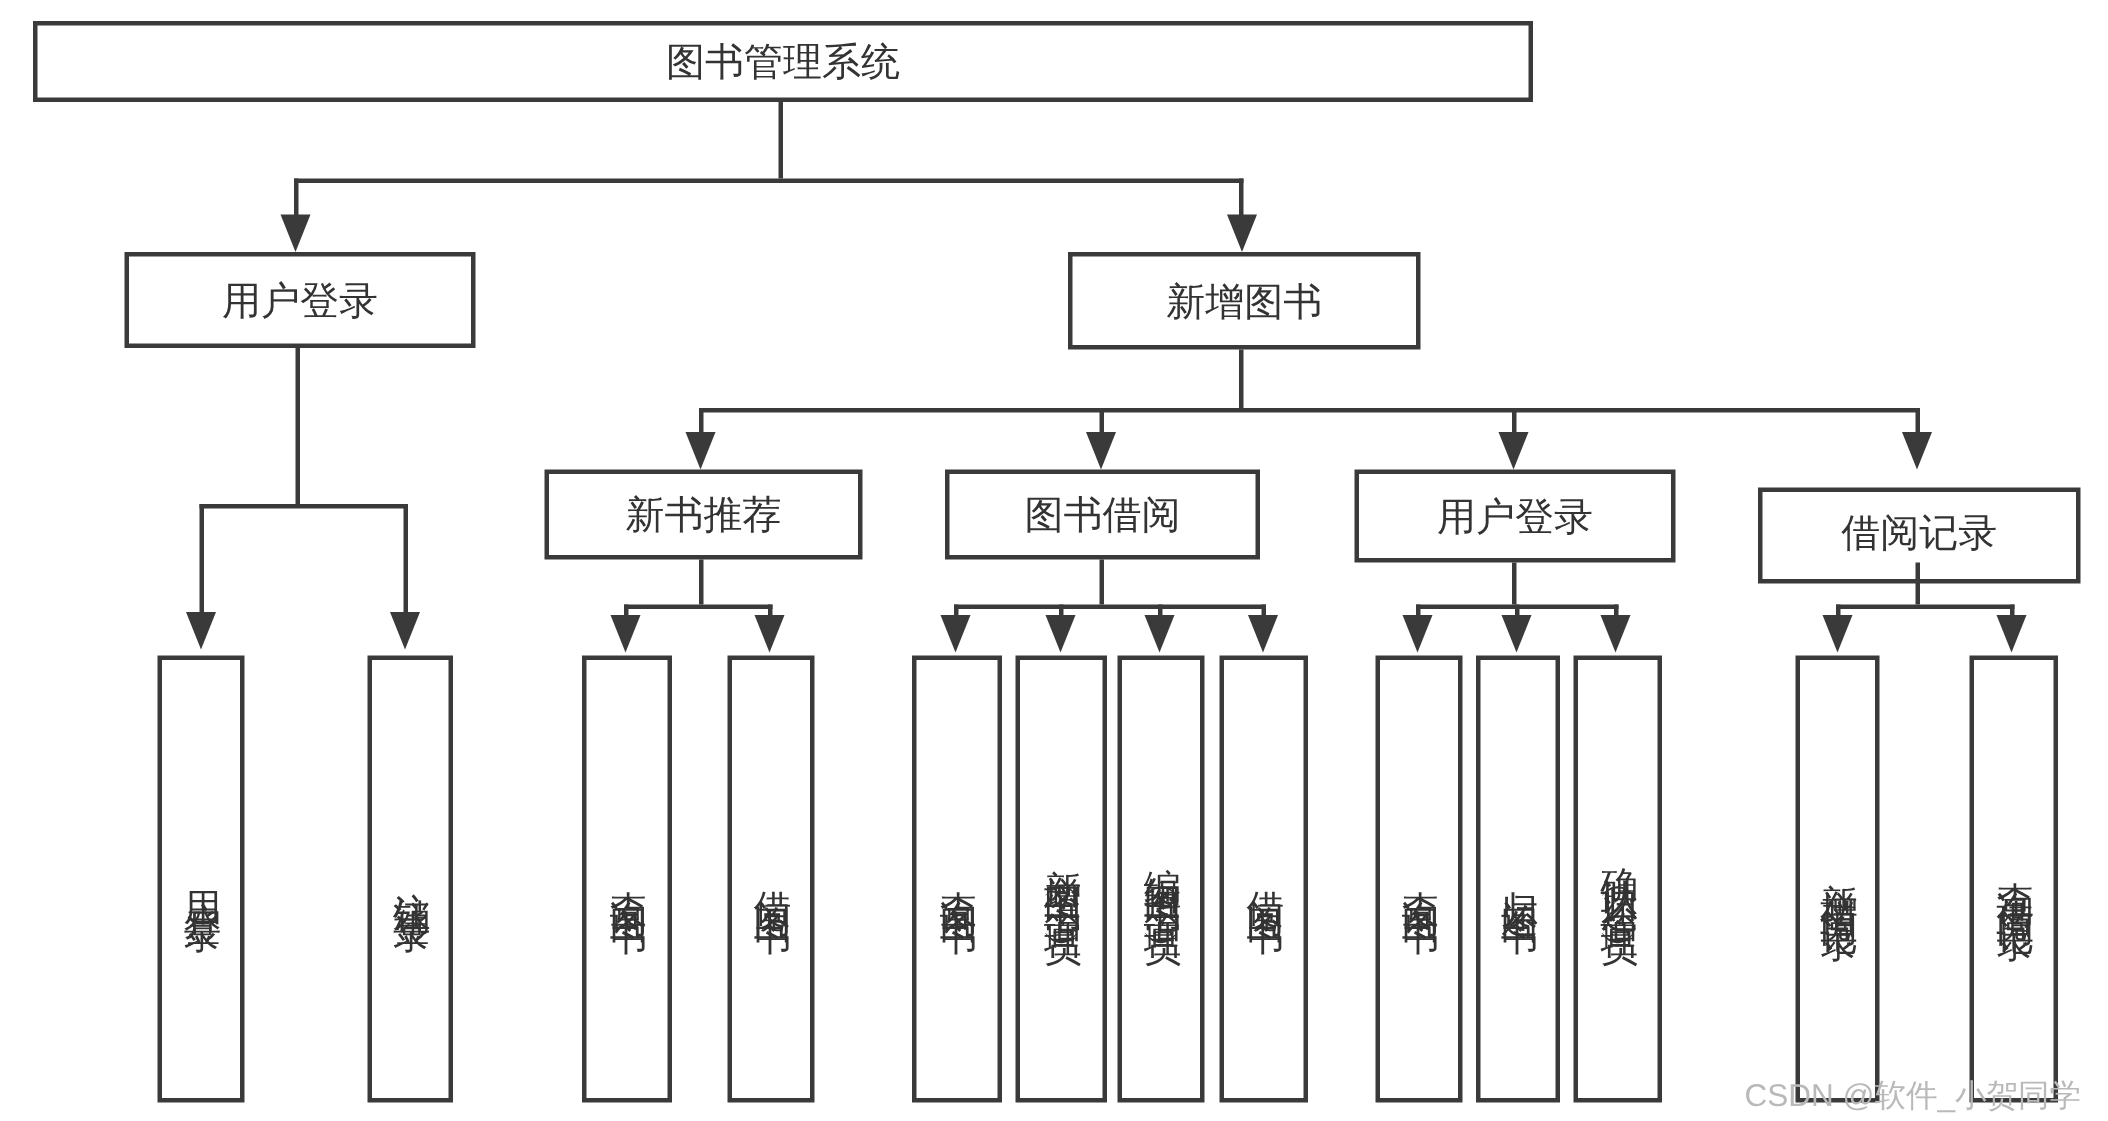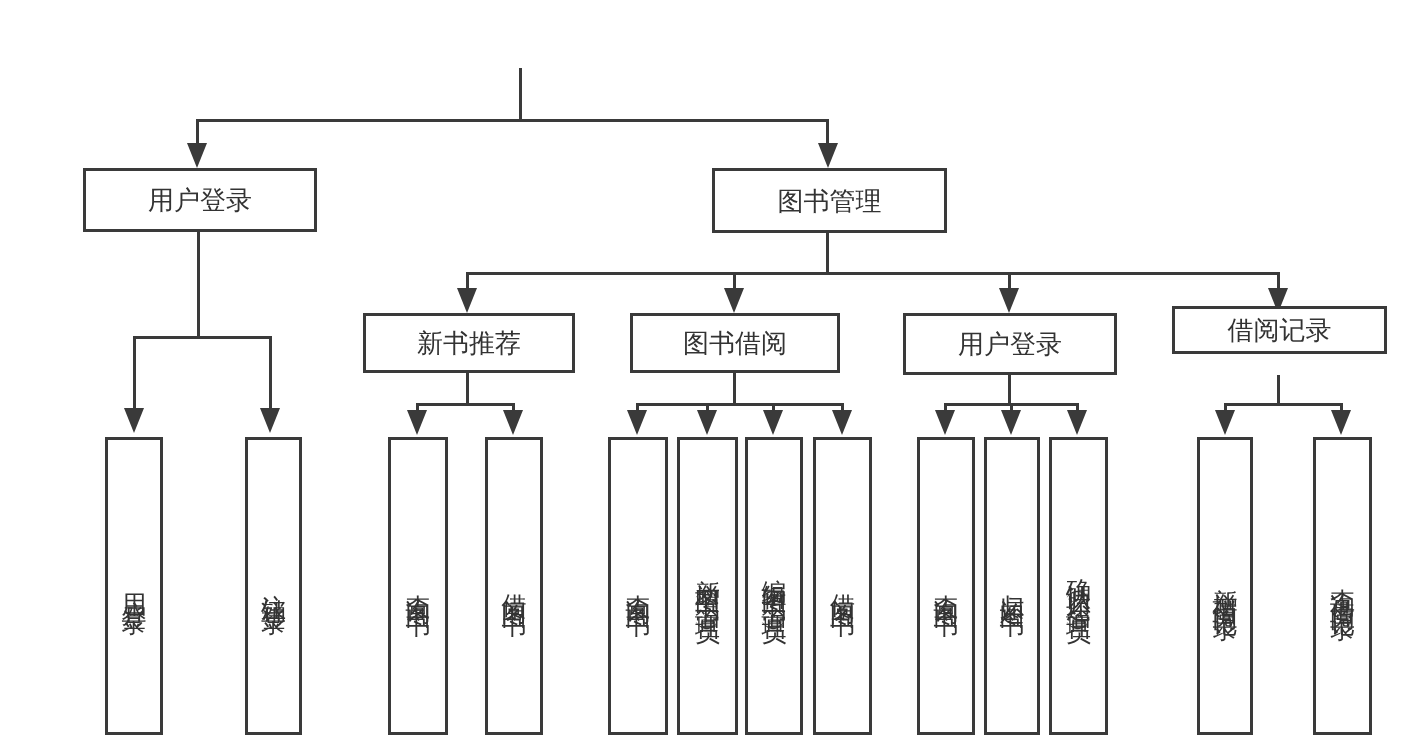--- a/index.html
+++ b/index.html
@@ -33,33 +33,36 @@
   .watermark{
     position:absolute; left:1163px; top:716px; z-index:5;
     color:var(--watermark); font-size:21px; white-space:nowrap;
   }
 </style>
 </head>
 <body>
 
 <div class="canvas">
 
+  <div class="box" style="left:22px;top:14px;width:1000px;height:54px;">
+    <span class="lbl">图书管理系统</span>
+  </div>
 
   <div class="v" style="left:519px;top:68px;height:51px;"></div>
   <div class="h" style="left:196px;top:119px;width:633px;"></div>
   <div class="v" style="left:196px;top:119px;height:27px;"></div>
   <div class="arrow" style="left:187px;top:143px;"></div>
   <div class="v" style="left:826px;top:119px;height:27px;"></div>
   <div class="arrow" style="left:818px;top:143px;"></div>
 
   <div class="box" style="left:83px;top:168px;width:234px;height:64px;">
     <span class="lbl">用户登录</span>
   </div>
   <div class="box" style="left:712px;top:168px;width:235px;height:65px;">
-    <span class="lbl">图书管理</span>
+    <span class="lbl">新增图书</span>
   </div>
 
   <div class="v" style="left:197px;top:232px;height:104px;"></div>
   <div class="h" style="left:133px;top:336px;width:139px;"></div>
   <div class="v" style="left:133px;top:336px;height:74px;"></div>
   <div class="arrow" style="left:124px;top:408px;"></div>
   <div class="v" style="left:269px;top:336px;height:74px;"></div>
   <div class="arrow" style="left:260px;top:408px;"></div>
 
   <div class="v" style="left:826px;top:233px;height:39px;"></div>
@@ -75,21 +78,21 @@
 
   <div class="box" style="left:630px;top:313px;width:210px;height:60px;">
     <span class="lbl">图书借阅</span>
   </div>
   <div class="box" style="left:363px;top:313px;width:212px;height:60px;">
     <span class="lbl">新书推荐</span>
   </div>
   <div class="box" style="left:903px;top:313px;width:214px;height:62px;">
     <span class="lbl">用户登录</span>
   </div>
-  <div class="box" style="left:1172px;top:306px;width:215px;height:48px;">
+  <div class="box" style="left:1172px;top:325px;width:215px;height:64px;font-family:Liberation Mono, monospace;">
     <span class="lbl">借阅记录</span>
   </div>
 
   <div class="v" style="left:466px;top:373px;height:30px;"></div>
   <div class="h" style="left:416px;top:403px;width:99px;"></div>
   <div class="v" style="left:416px;top:403px;height:10px;"></div>
   <div class="arrow" style="left:407px;top:410px;"></div>
   <div class="v" style="left:512px;top:403px;height:10px;"></div>
   <div class="arrow" style="left:503px;top:410px;"></div>
 
@@ -157,14 +160,15 @@
     <span class="lbl">确认归还（管理员）</span>
   </div>
 
   <div class="box leaf" style="left:1197px;top:437px;width:56px;height:298px;">
     <span class="lbl">新增借阅记录</span>
   </div>
   <div class="box leaf" style="left:1313px;top:437px;width:59px;height:298px;">
     <span class="lbl">查询借阅记录</span>
   </div>
 
+  <div class="watermark">CSDN @软件_小贺同学</div>
 
 </div>
 
 </body></html>

